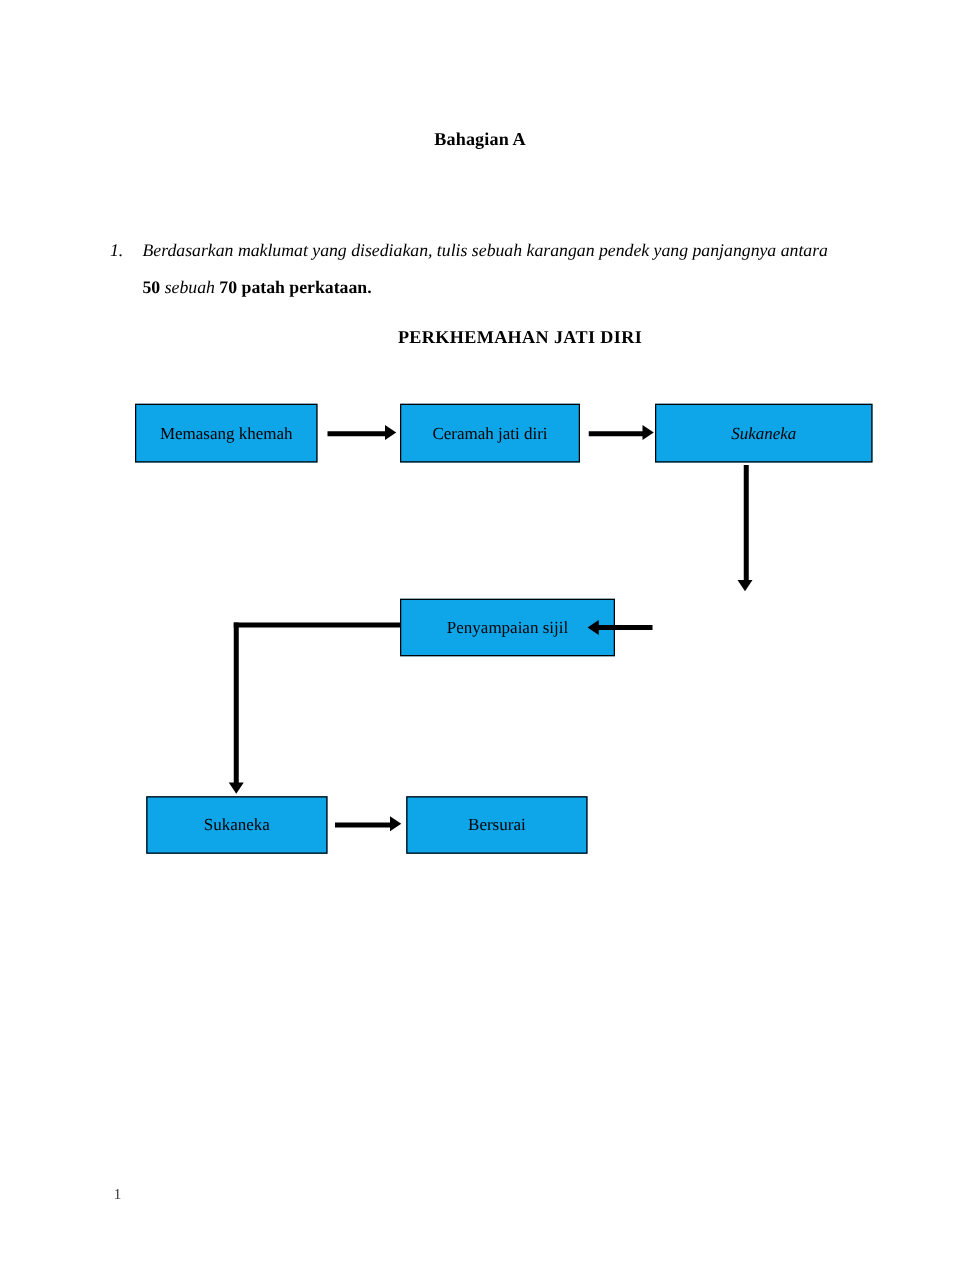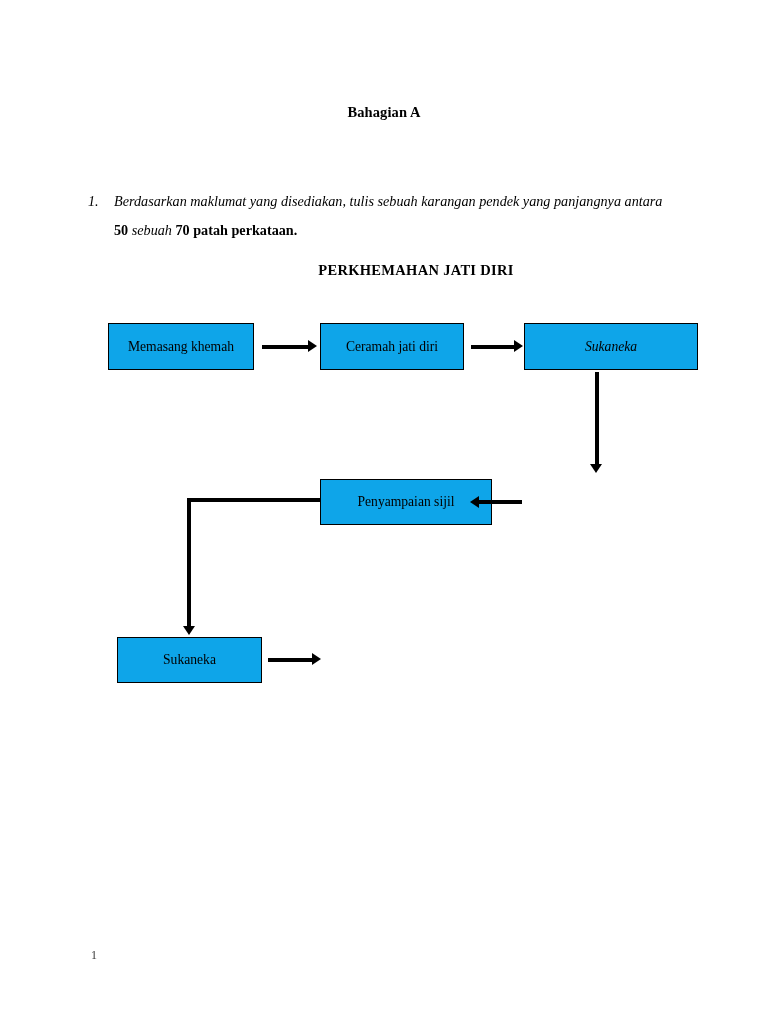--- a/index.html
+++ b/index.html
@@ -182,20 +182,23 @@
   </div>
   <div class="node n-sukaneka">
     <span>Sukaneka</span>
   </div>
   <div class="node n-penyampaian">
     <span>Penyampaian sijil</span>
   </div>
   <div class="node n-berkemas">
     <span>Sukaneka</span>
   </div>
+  <div class="node n-bersurai">
+    <span>Bersurai</span>
+  </div>
 
   <div class="conn h-line a1-line"></div>
   <div class="arrow-head ah-right a1-head"></div>
 
   <div class="conn h-line a2-line"></div>
   <div class="arrow-head ah-right a2-head"></div>
 
   <div class="conn v-line a3-line"></div>
   <div class="arrow-head ah-down a3-head"></div>
 

